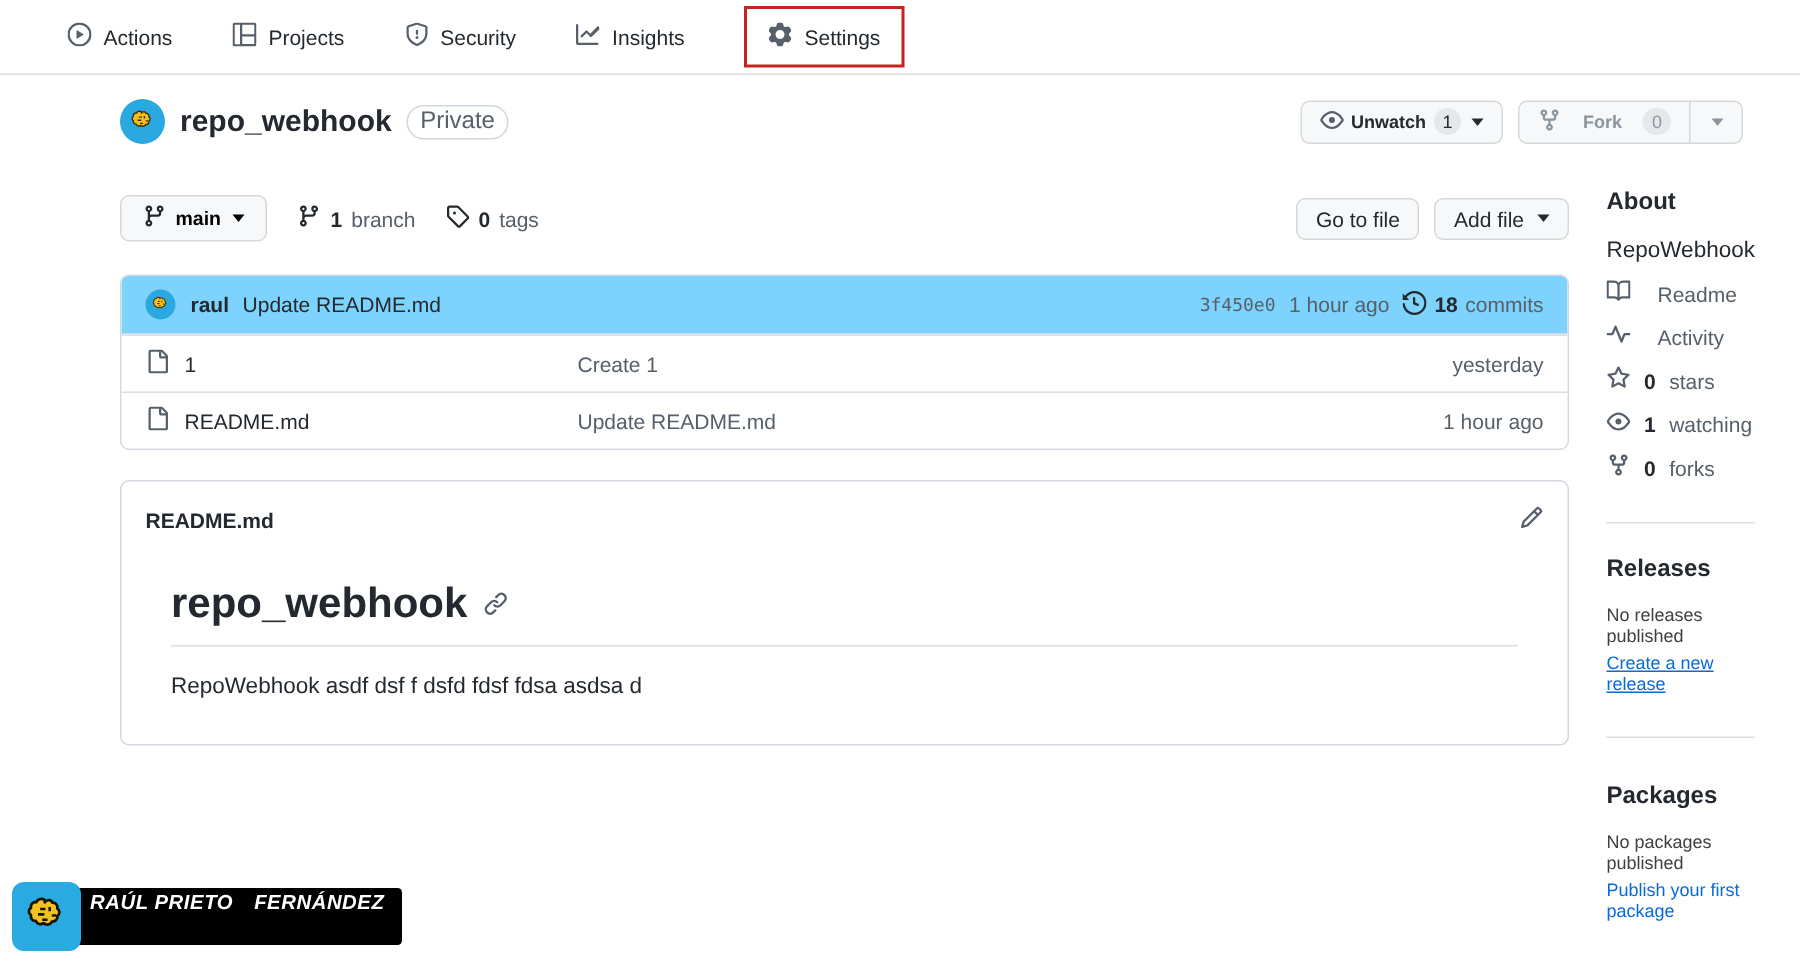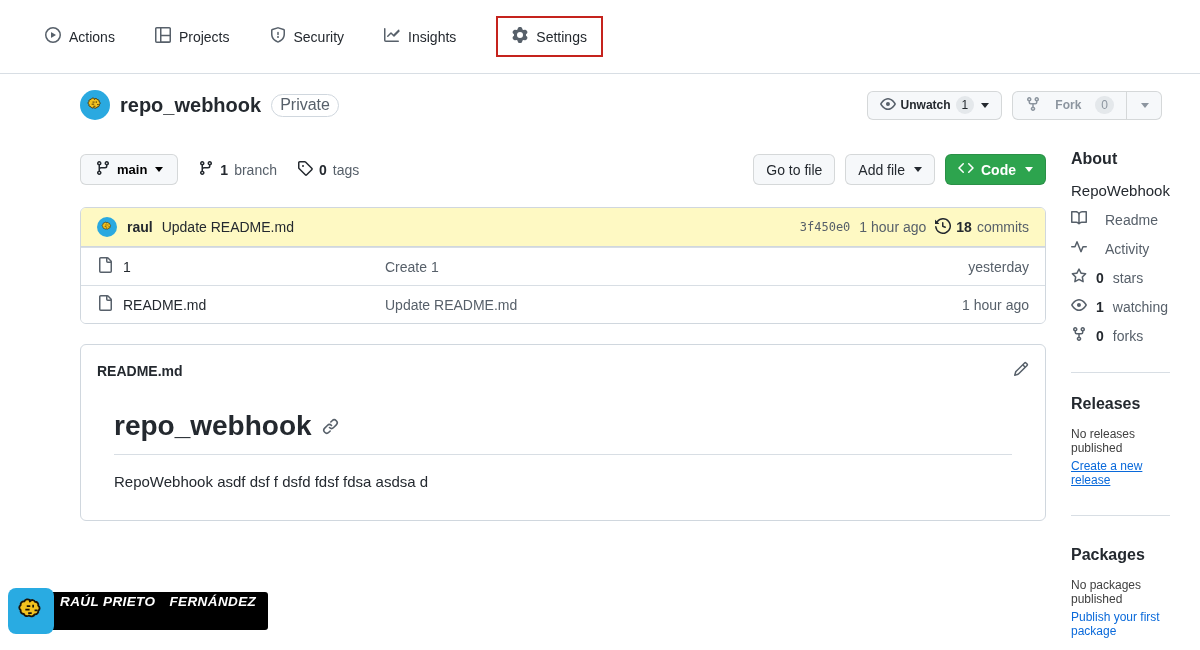--- a/index.html
+++ b/index.html
@@ -1,20 +1,20 @@
 <!DOCTYPE html>
 <html><head>
 <meta charset="utf-8">
 <style>
   * { box-sizing: border-box; margin: 0; padding: 0; }
   html,body { width:1200px; height:650px; overflow:hidden; background:#fff;
     font-family:"Liberation Sans", sans-serif; color:#24292f; font-size:14px; }
 
   
-  .tabnav { height:74px; display:flex; align-items:center; gap:40px; padding-left:45px;
+  .tabnav { height:50px; display:flex; align-items:center; gap:40px; padding-left:45px;
     border-bottom:1px solid #d8dee4; background:#fff; }
   .nav-item { display:inline-flex; align-items:center; gap:8px; color:#24292f; cursor:pointer; }
   .nav-item svg { fill:#57606a; }
   .settings-frame { border:2px solid #c5231d; padding:9px 14px; display:inline-flex; }
 
   
   .page { padding:16px 38px 0 80px; }
 
   
   .repo-head { display:flex; align-items:center; }
@@ -57,21 +57,21 @@
   .btn { display:inline-flex; align-items:center; gap:7px; background:#f6f8fa;
     border:1px solid rgba(27,31,36,.15); border-radius:6px; padding:5px 12px;
     font-size:14px; font-weight:500; color:#24292f; cursor:pointer; }
   .btn-green { background:#2da44e; border-color:rgba(27,31,36,.15); color:#fff; font-weight:bold; }
   .btn-green svg { fill:#fff; }
   .caret { width:0; height:0; border-left:4px solid transparent; border-right:4px solid transparent;
     border-top:5px solid currentColor; display:inline-block; margin-left:2px; }
 
   
   .commit-box { border:1px solid #d0d7de; border-radius:6px; overflow:hidden; }
-  .commit-header { background:#fef9c3; padding:9px 16px; display:flex; align-items:center;
+  .commit-header { background:#7dd3fc; padding:9px 16px; display:flex; align-items:center;
     border-bottom:1px solid #d0d7de; }
   .commit-author { font-weight:bold; margin:0 9px 0 10px; cursor:pointer; }
   .commit-msg { color:#24292f; cursor:pointer; }
   .commit-meta { margin-left:auto; display:flex; align-items:center; gap:9px; color:#57606a; }
   .hash { font-family:"DejaVu Sans Mono", monospace; font-size:12px; cursor:pointer; }
   .commits-link { display:inline-flex; align-items:center; gap:5px; color:#57606a; cursor:pointer; }
   .commits-link svg { fill:#24292f; }
   .commits-link b { color:#24292f; }
   .file-row { display:grid; grid-template-columns:26px 262px 1fr auto; align-items:center;
     padding:9px 16px; border-top:1px solid #d8dee4; background:#fff; }
@@ -208,27 +208,20 @@
           <span><svg width="16" height="16" viewBox="0 0 16 16">
                 <path d="M1 7.775V2.75C1 1.784 1.784 1 2.75 1h5.025c.464 0 .91.184 1.238.513l6.25 6.25a1.75 1.75 0 0 1 0 2.474l-5.026 5.026a1.75 1.75 0 0 1-2.474 0l-6.25-6.25A1.752 1.752 0 0 1 1 7.775Zm1.5 0c0 .066.026.13.073.177l6.25 6.25a.25.25 0 0 0 .354 0l5.025-5.025a.25.25 0 0 0 0-.354l-6.25-6.25a.25.25 0 0 0-.177-.073H2.75a.25.25 0 0 0-.25.25ZM6 5a1 1 0 1 1 0 2 1 1 0 0 1 0-2Z"></path>
               </svg></span>
           <b>0</b>
           <span>tags</span>
         </span>
         <div class="toolbar-right">
           <button class="btn">Go to file</button>
           <button class="btn">
             <span>Add file</span>
-            <span class="caret"></span>
-          </button>
-          <button class="btn btn-green">
-            <span><svg width="16" height="16" viewBox="0 0 16 16">
-                  <path d="M4.72 3.22a.75.75 0 0 1 1.06 1.06L2.06 8l3.72 3.72a.749.749 0 0 1-.326 1.275.749.749 0 0 1-.734-.215L.47 8.53a.75.75 0 0 1 0-1.06l4.25-4.25Zm6.56 0a.75.75 0 1 0-1.06 1.06L13.94 8l-3.72 3.72a.749.749 0 0 0 .326 1.275.749.749 0 0 0 .734-.215l4.25-4.25a.75.75 0 0 0 0-1.06l-4.25-4.25Z"></path>
-                </svg></span>
-            <span>Code</span>
             <span class="caret"></span>
           </button>
         </div>
       </div>
 
       <div class="commit-box">
         <div class="commit-header">
           <span class="avatar av20">
             <svg width="14" height="14" viewBox="0 0 24 24">
                 <path d="M11.2 4.3c-1.3-1-3.4-.6-3.9.9-1.6-.2-3 1.2-2.6 2.7-1.3.7-1.3 2.7 0 3.4-.4 1.5.8 2.9 2.3 2.8.4 1.5 2.4 2 3.6 1 1.2 1.2 3.4.8 3.9-.7 1.6.2 3-1.2 2.6-2.7 1.3-.7 1.3-2.7 0-3.4.4-1.5-.8-2.9-2.3-2.8-.5-1.4-2.5-1.8-3.6-.2Z" fill="#f2c21f" stroke="#46320a" stroke-width="1.2" stroke-linejoin="round"></path>

